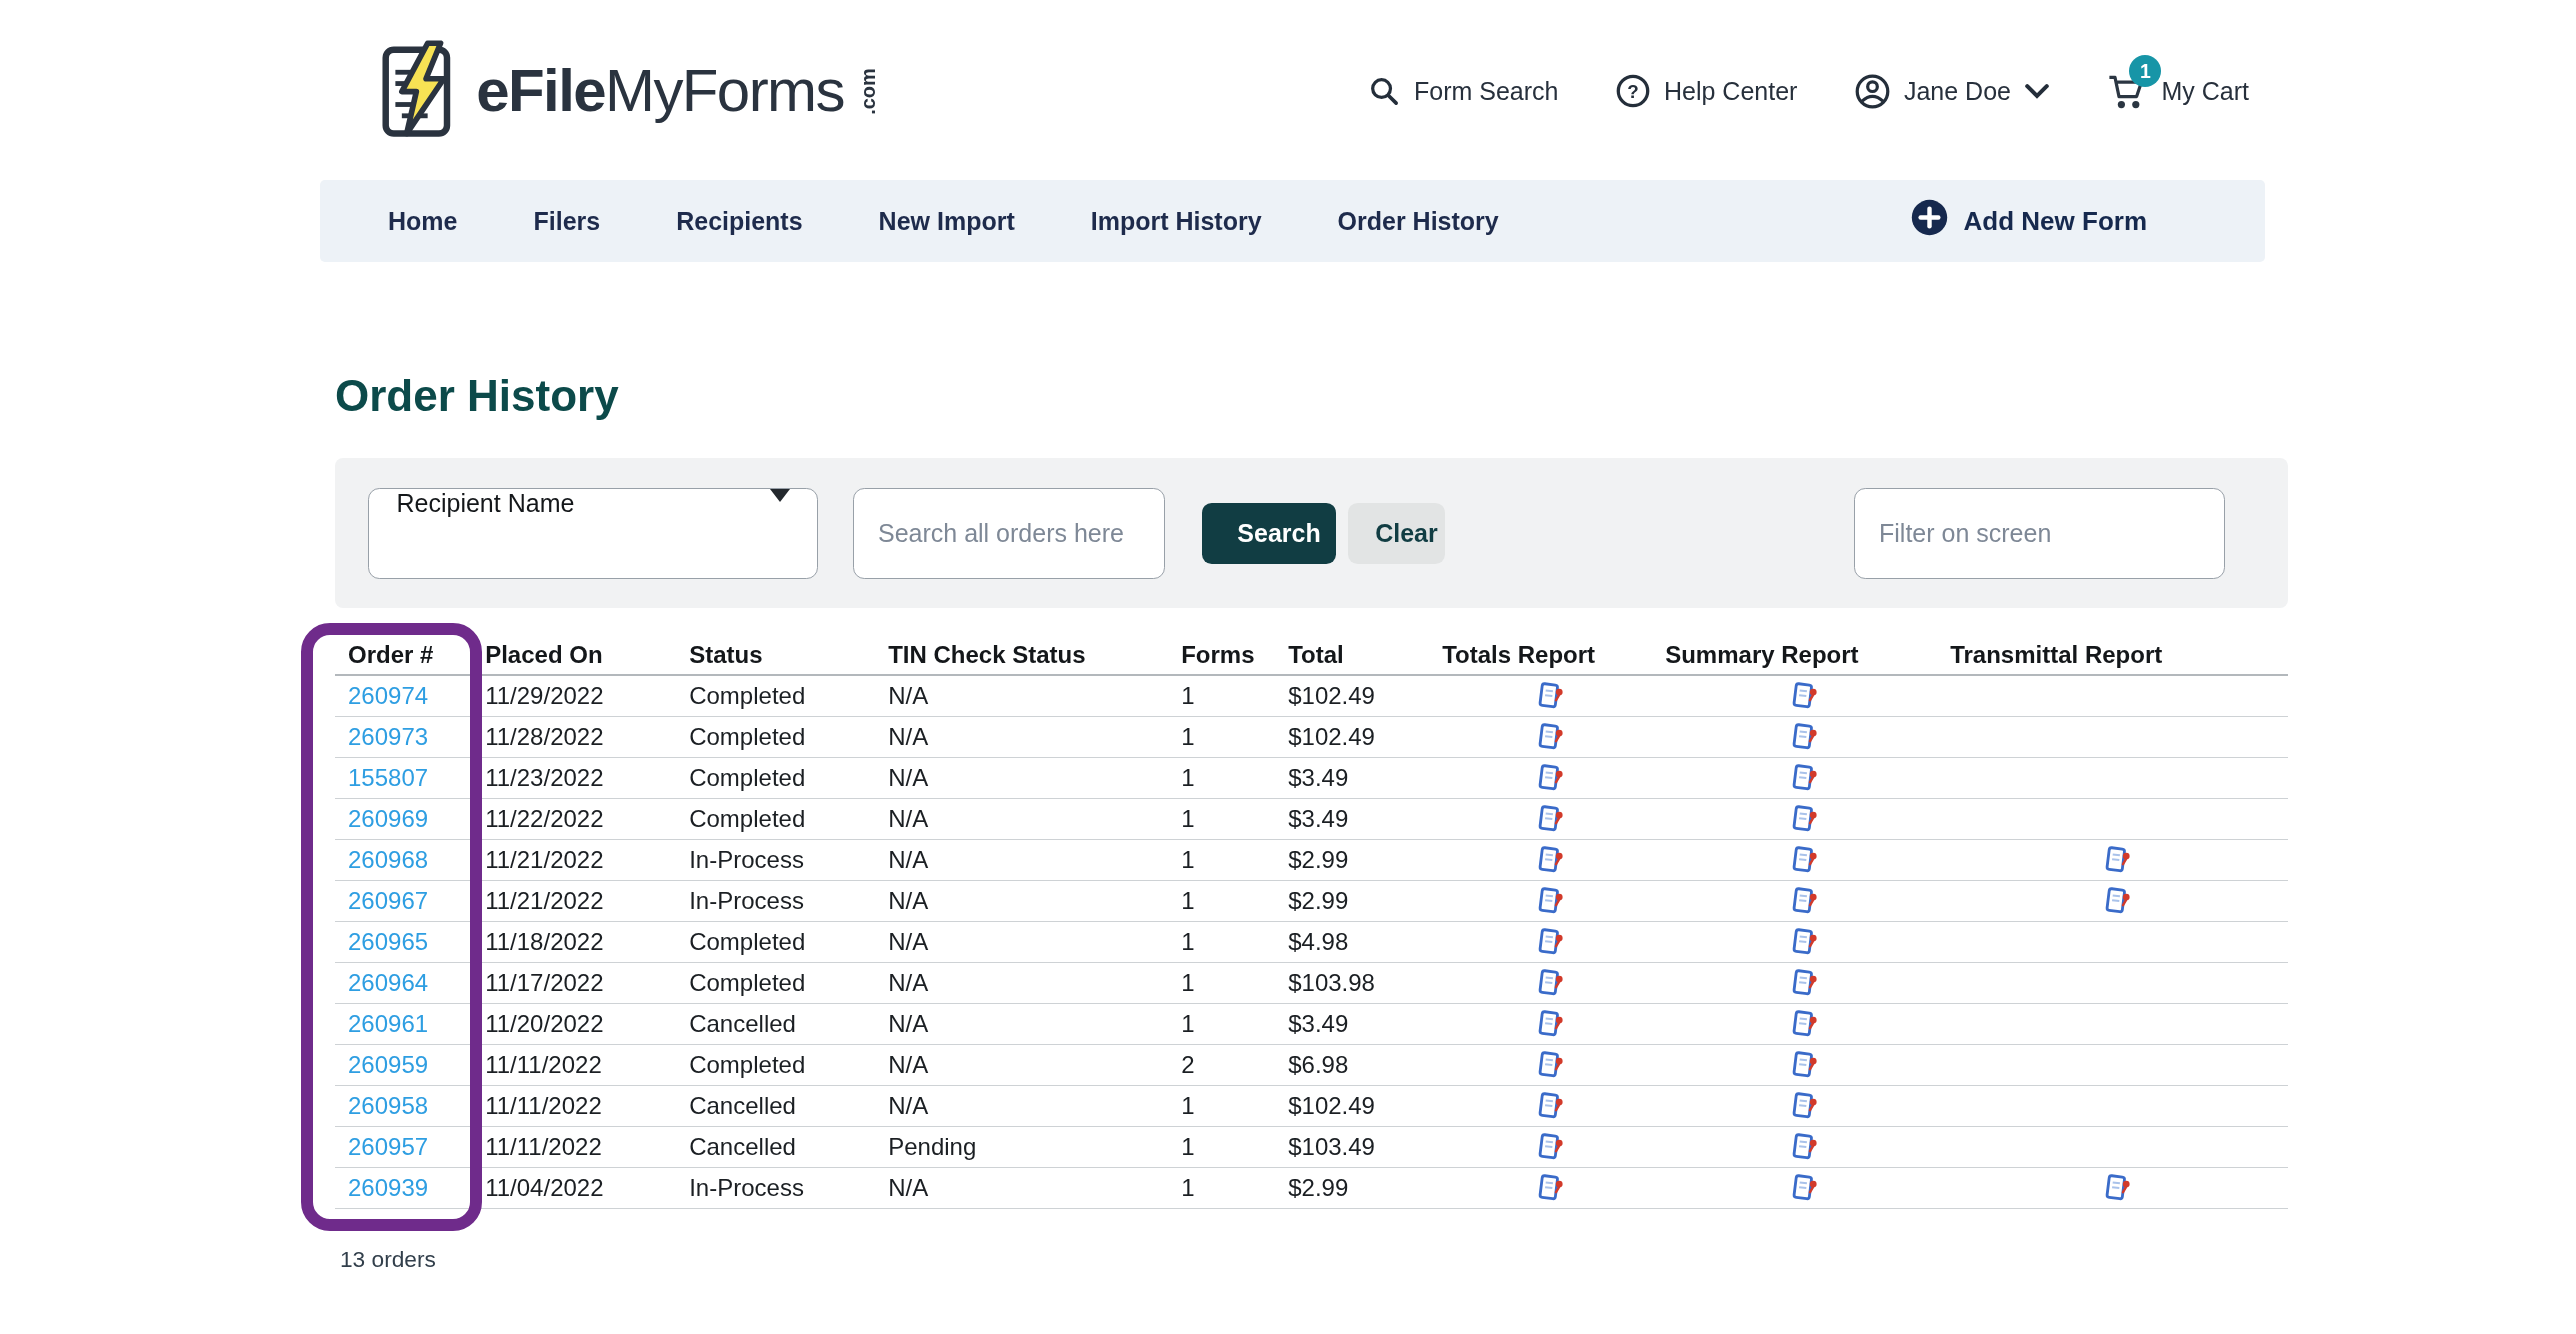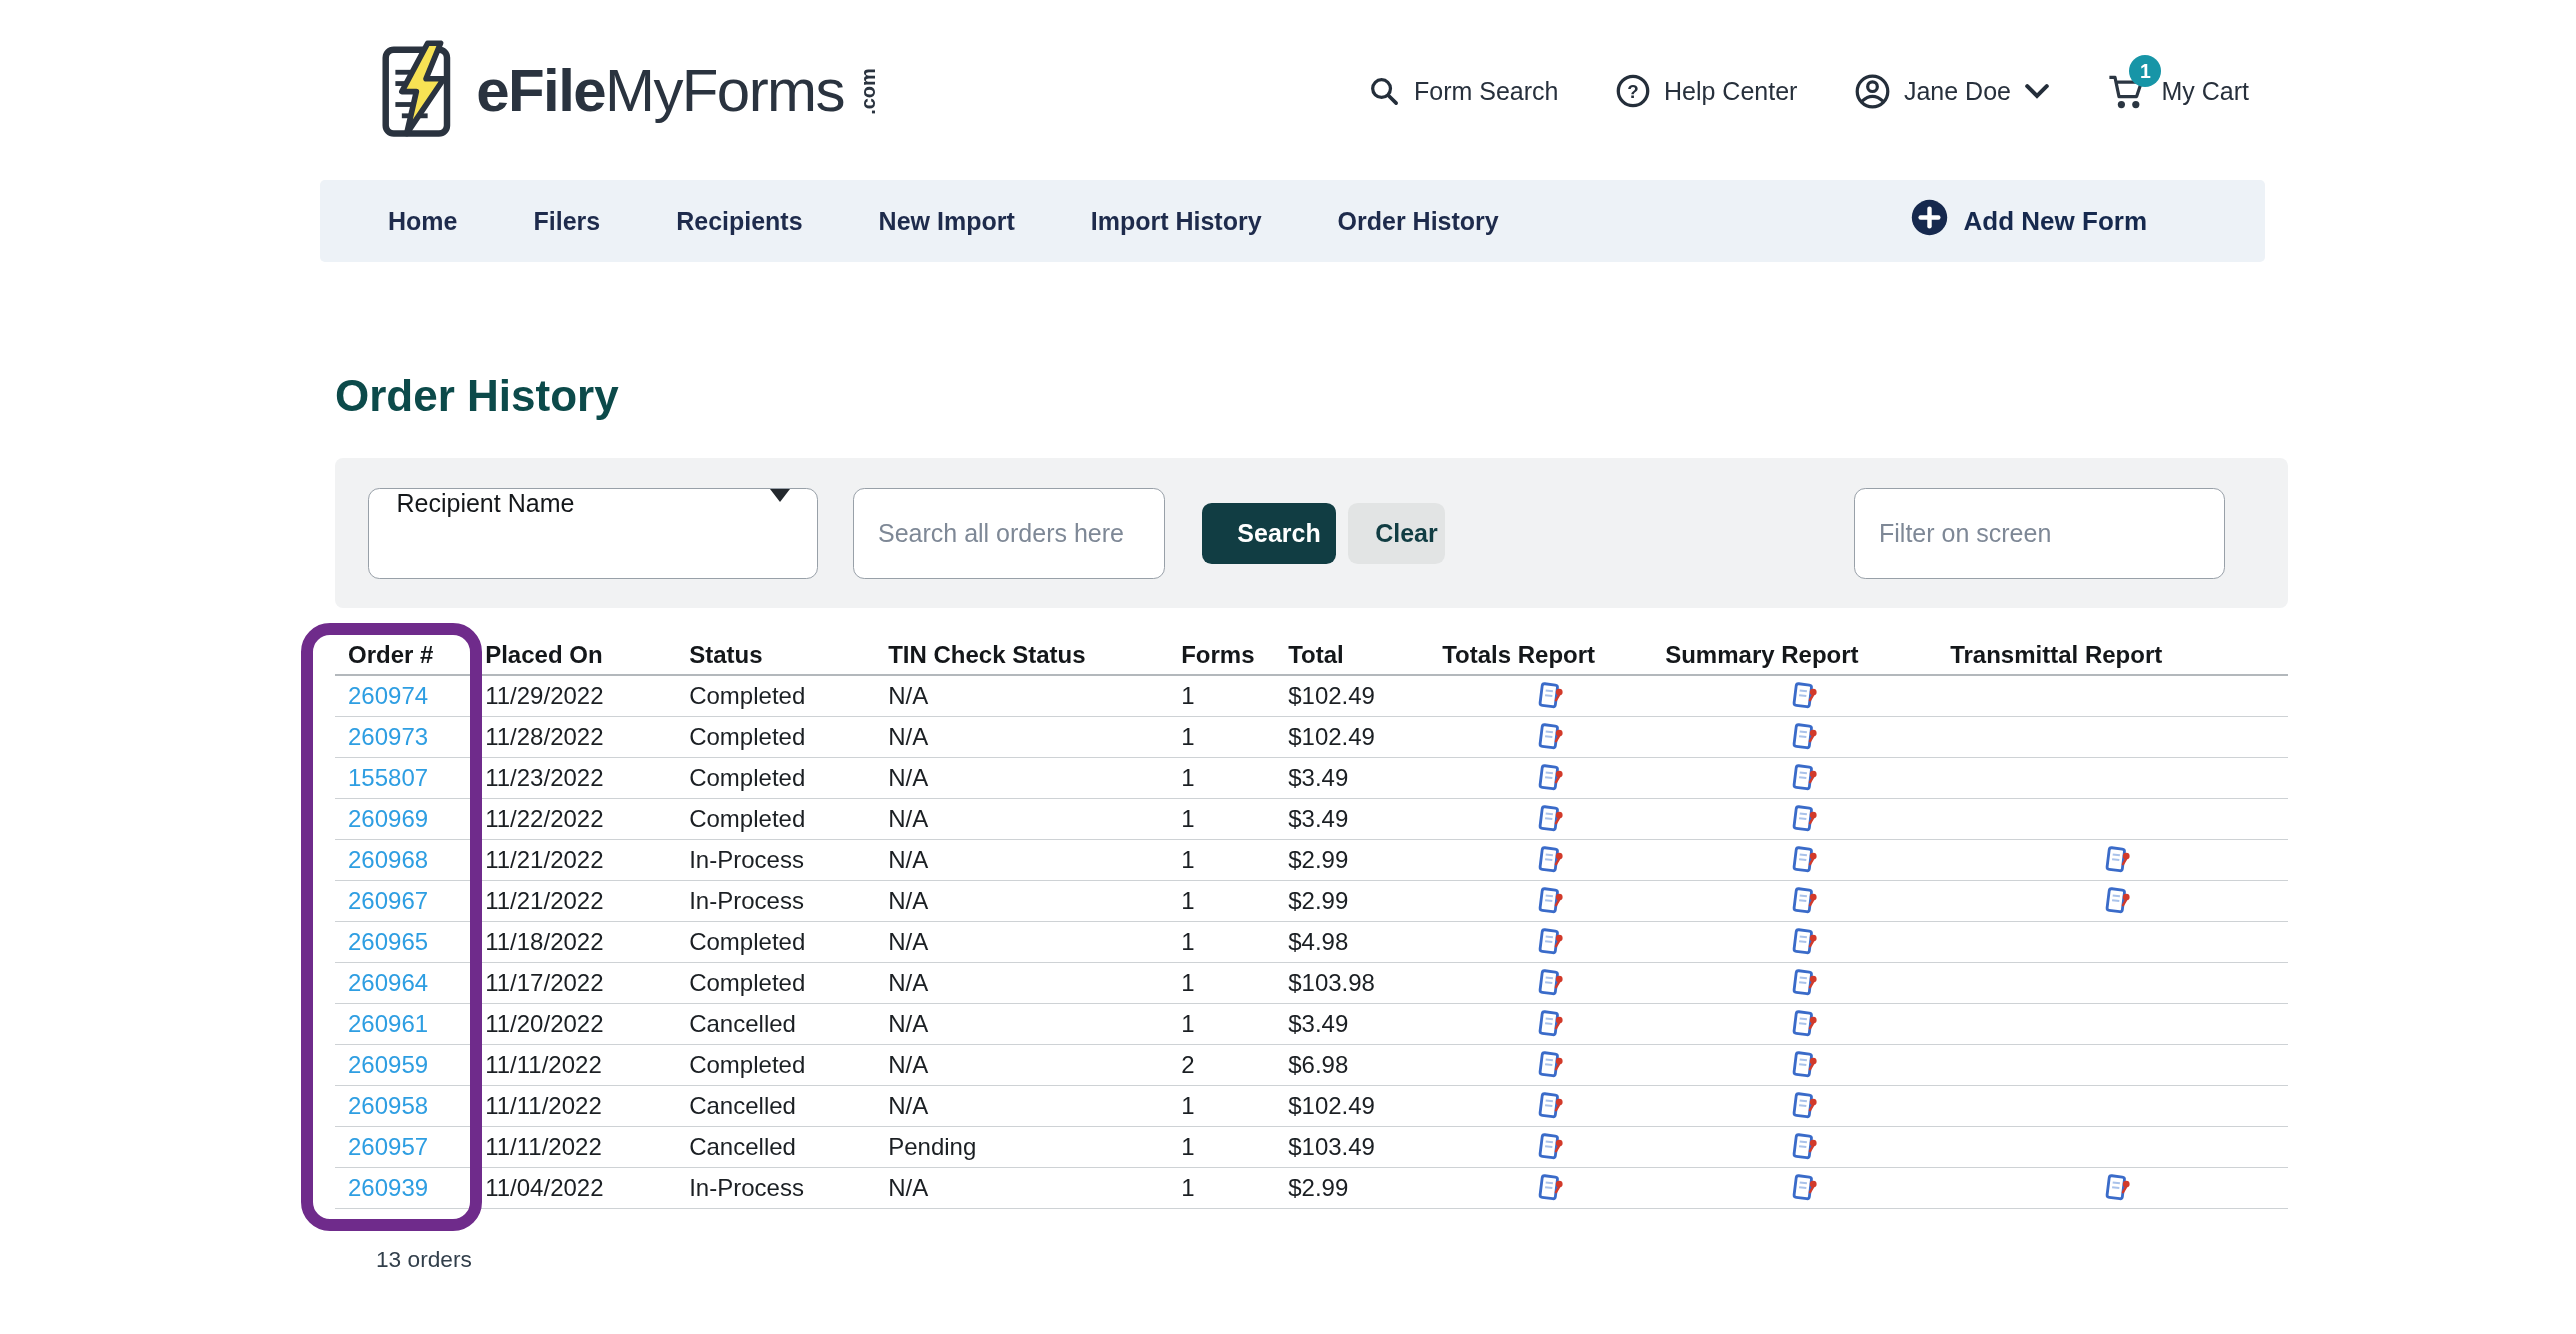--- a/index.html
+++ b/index.html
@@ -61,21 +61,21 @@
   .t-row { display:grid; grid-template-columns:147px 204px 199px 293px 107px 154px 223px 285px 341px;
     align-items:center; }
   .t-head { height:40px; border-bottom:2.4px solid #b3b8bc; font-weight:700; font-size:24px; color:#14171a; }
   .t-body .t-row { height:41px; border-bottom:1.6px solid #ced2d5; font-size:24px; color:#1b1f23; }
   .t-cell { padding-left:3.2px; white-space:nowrap; }
   .cell-order { padding-left:13px; }
   .order-link { color:#2e9ee2; text-decoration:none; cursor:pointer; }
   .cell-icon { display:flex; justify-content:center; align-items:center; padding-left:0; }
   .report-btn { cursor:pointer; display:inline-flex; }
 
-  .orders-count { position:absolute; left:340px; top:1246px; font-size:22.7px; color:#323f4b;margin-left:36px; }
+  .orders-count { position:absolute; left:340px; top:1246px; font-size:22.7px; color:#323f4b; }
 
   
   .highlight-box { position:absolute; left:301px; top:623px; width:181px; height:608px;
     border:12px solid #6f2b8b; border-radius:29px; pointer-events:none; }
 </style>
 </head>
 <body>
 
 <div class="stage">
 

